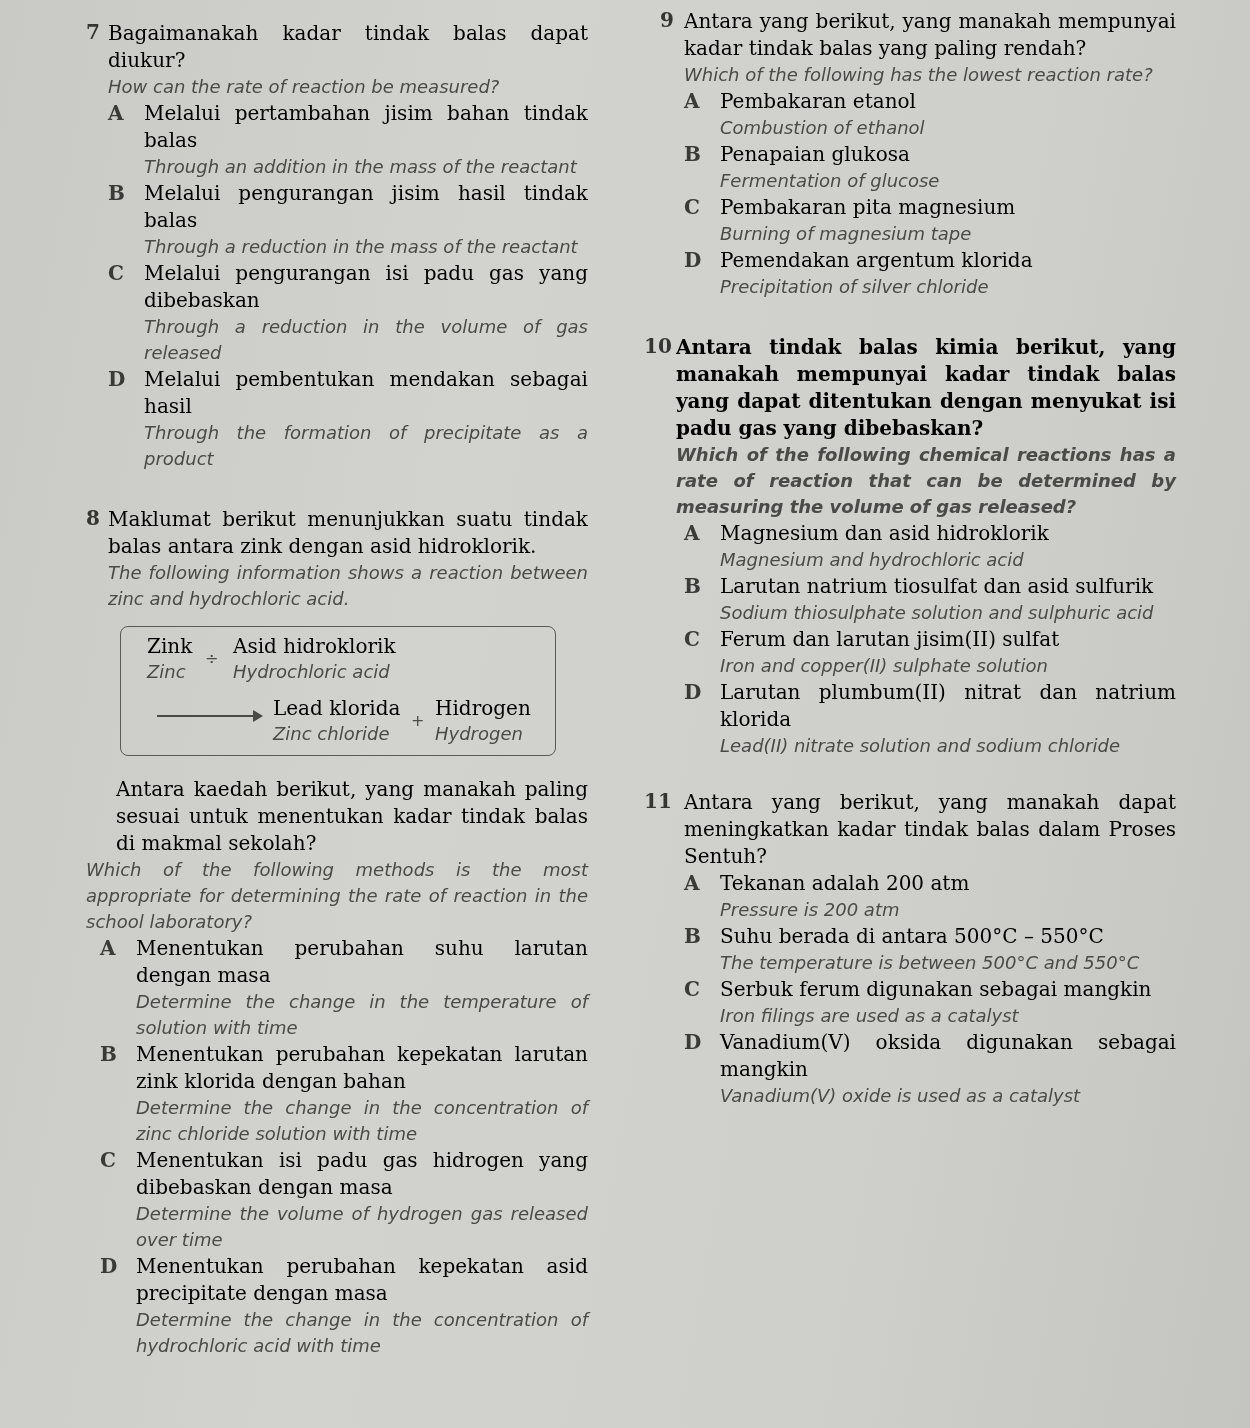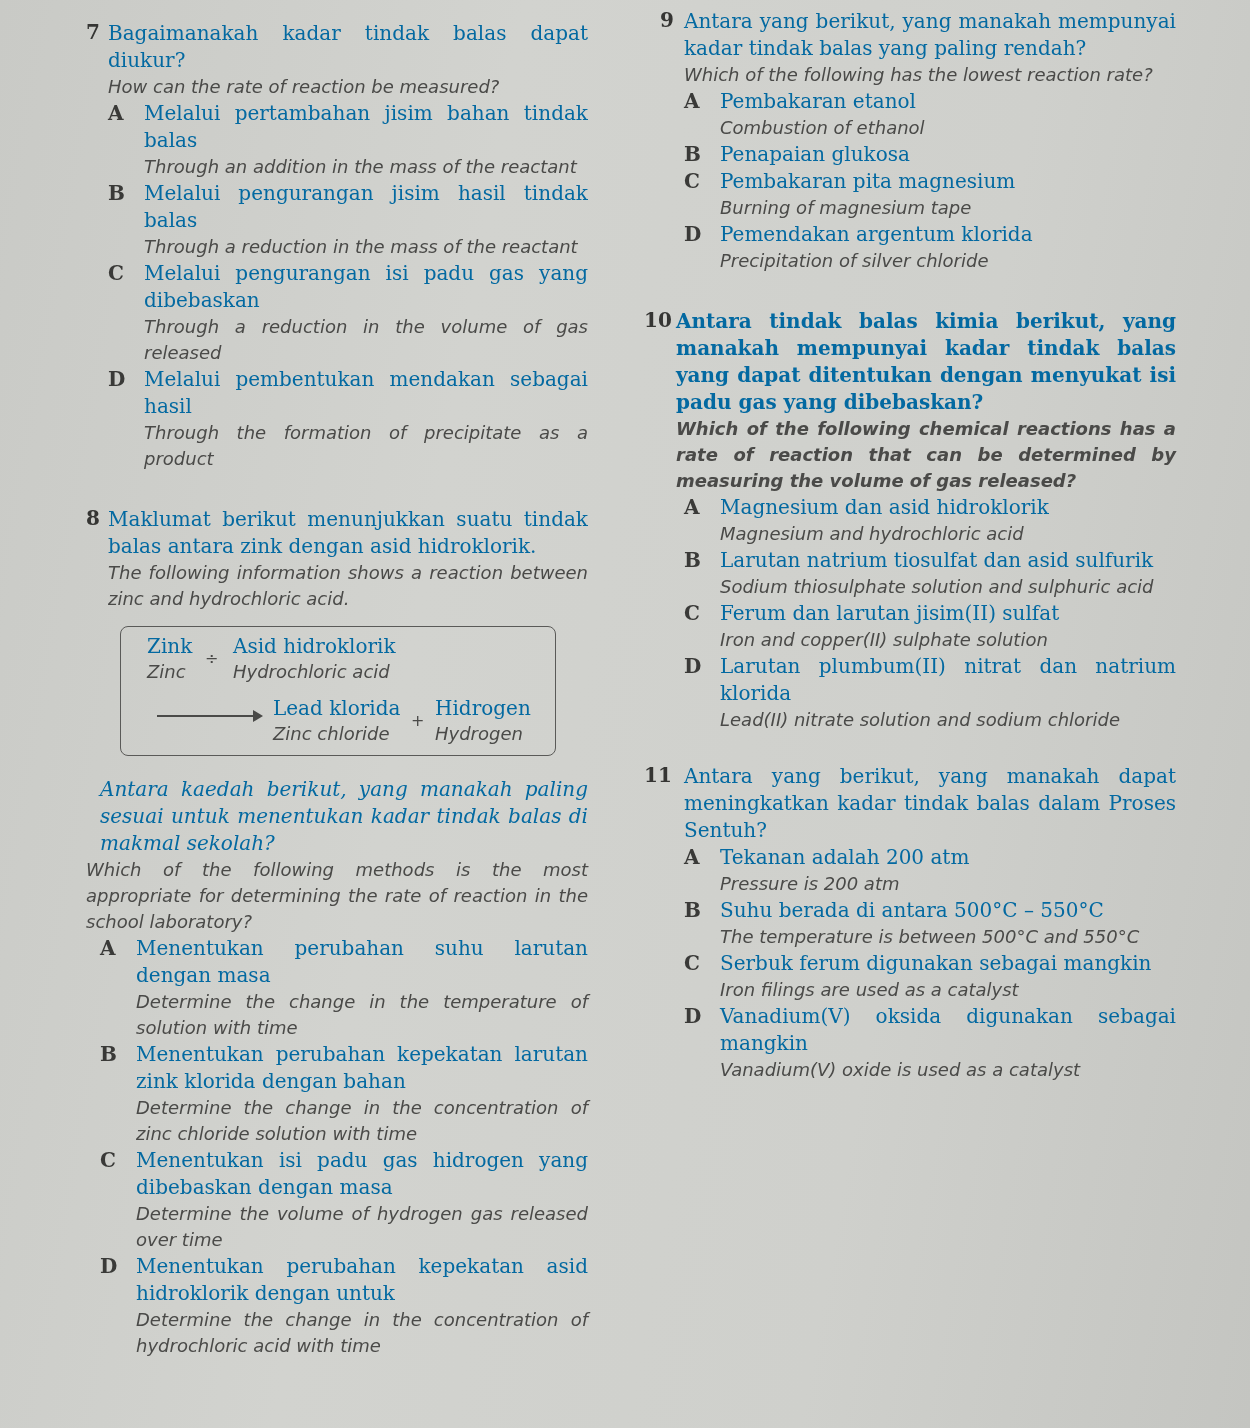--- a/index.html
+++ b/index.html
@@ -11,21 +11,21 @@
     }
     .col { position: absolute; top: 0; }
     .col-left { left: 86px; width: 502px; }
     .col-right { left: 660px; width: 516px; }
     .q { position: relative; }
     .qnum {
       position: absolute; left: 0; top: 0;
       font-family: "DejaVu Serif", serif; font-size: 20px; font-weight: bold; color: #353533;
     }
     .my {
-      font-family: "DejaVu Serif", serif; font-size: 20px; line-height: 27px; color: #0369a1;
+      font-family: "DejaVu Serif", serif; font-size: 20px; line-height: 27px; color: #000000;
       text-align: justify; text-align-last: left; margin: 0;
     }
     .en {
       font-family: "DejaVu Sans", sans-serif; font-style: italic; font-size: 18px; line-height: 26px;
       color: #4a4a48; text-align: justify; text-align-last: left; margin: 0;
     }
     .qbody { margin-left: 22px; }
     .opt { position: relative; margin-left: 22px; padding-left: 36px; }
     .opt .letter {
       position: absolute; left: 0; top: 0;
@@ -102,41 +102,41 @@
         <p class="en">Zinc chloride</p>
       </div>
       <span class="plus" style="left:290px; top:84px;">+</span>
       <div class="term" style="left:314px; top:68px;">
         <p class="my">Hidrogen</p>
         <p class="en">Hydrogen</p>
       </div>
     </div>
 
     <div style="margin-top:20px;">
-      <p class="my" style="margin-left:14px;font-style:italic;">Antara kaedah berikut, yang manakah paling sesuai untuk menentukan kadar tindak balas di makmal sekolah?</p>
+      <p class="my" style="margin-left:30px;">Antara kaedah berikut, yang manakah paling sesuai untuk menentukan kadar tindak balas di makmal sekolah?</p>
       <p class="en">Which of the following methods is the most appropriate for determining the rate of reaction in the school laboratory?</p>
     </div>
     <div class="opt" style="margin-left:14px;">
       <span class="letter">A</span>
       <p class="my">Menentukan perubahan suhu larutan dengan masa</p>
       <p class="en">Determine the change in the temperature of solution with time</p>
     </div>
     <div class="opt" style="margin-left:14px;">
       <span class="letter">B</span>
       <p class="my">Menentukan perubahan kepekatan larutan zink klorida dengan bahan</p>
       <p class="en">Determine the change in the concentration of zinc chloride solution with time</p>
     </div>
     <div class="opt" style="margin-left:14px;">
       <span class="letter">C</span>
       <p class="my">Menentukan isi padu gas hidrogen yang dibebaskan dengan masa</p>
       <p class="en">Determine the volume of hydrogen gas released over time</p>
     </div>
     <div class="opt" style="margin-left:14px;">
       <span class="letter">D</span>
-      <p class="my">Menentukan perubahan kepekatan asid hidroklorik dengan untuk</p>
+      <p class="my">Menentukan perubahan kepekatan asid precipitate dengan masa</p>
       <p class="en">Determine the change in the concentration of hydrochloric acid with time</p>
     </div>
   </div>
 </div>
 
 <div class="col col-right">
 
   <div class="q" style="margin-top:8px;">
     <span class="qnum">9</span>
     <div class="qbody" style="margin-left:24px;">
@@ -144,20 +144,21 @@
       <p class="en">Which of the following has the lowest reaction rate?</p>
     </div>
     <div class="opt" style="margin-left:24px;">
       <span class="letter">A</span>
       <p class="my">Pembakaran etanol</p>
       <p class="en">Combustion of ethanol</p>
     </div>
     <div class="opt" style="margin-left:24px;">
       <span class="letter">B</span>
       <p class="my">Penapaian glukosa</p>
+      <p class="en">Fermentation of glucose</p>
     </div>
     <div class="opt" style="margin-left:24px;">
       <span class="letter">C</span>
       <p class="my">Pembakaran pita magnesium</p>
       <p class="en">Burning of magnesium tape</p>
     </div>
     <div class="opt" style="margin-left:24px;">
       <span class="letter">D</span>
       <p class="my">Pemendakan argentum klorida</p>
       <p class="en">Precipitation of silver chloride</p>

